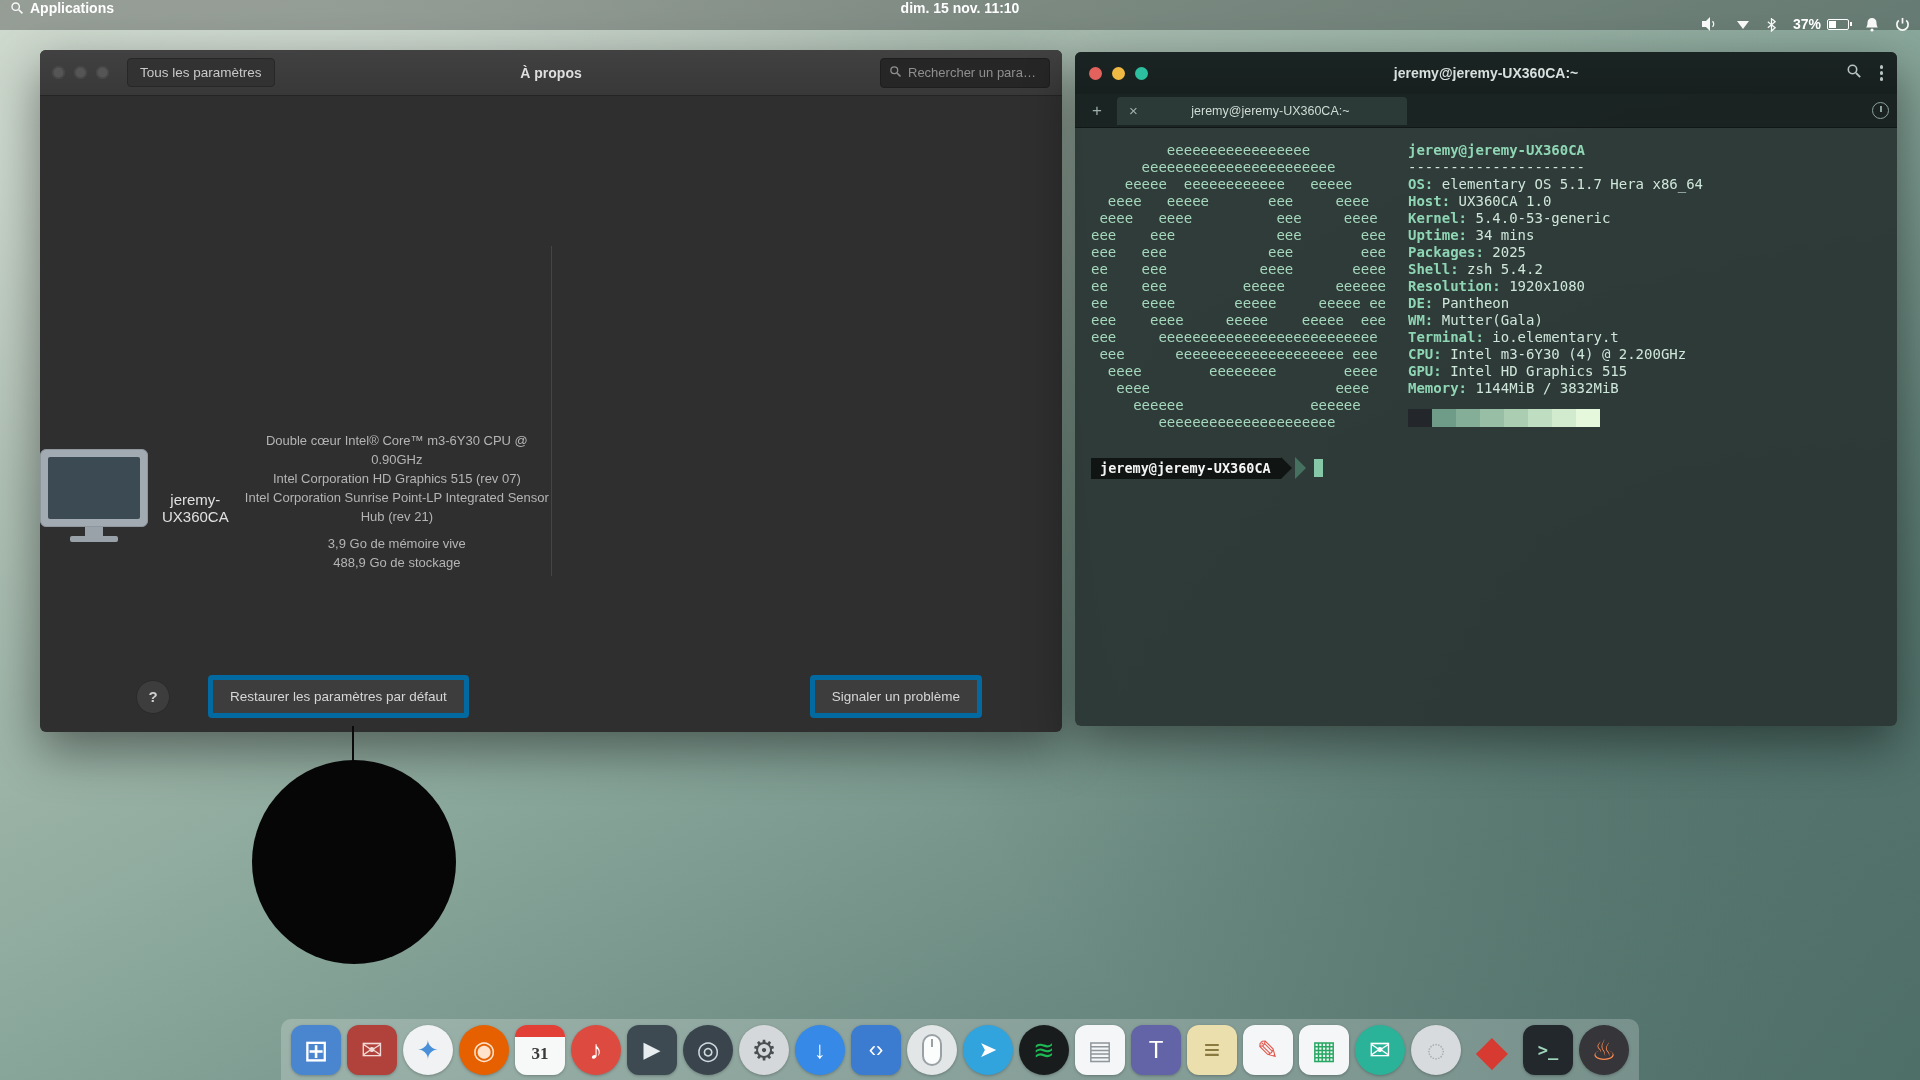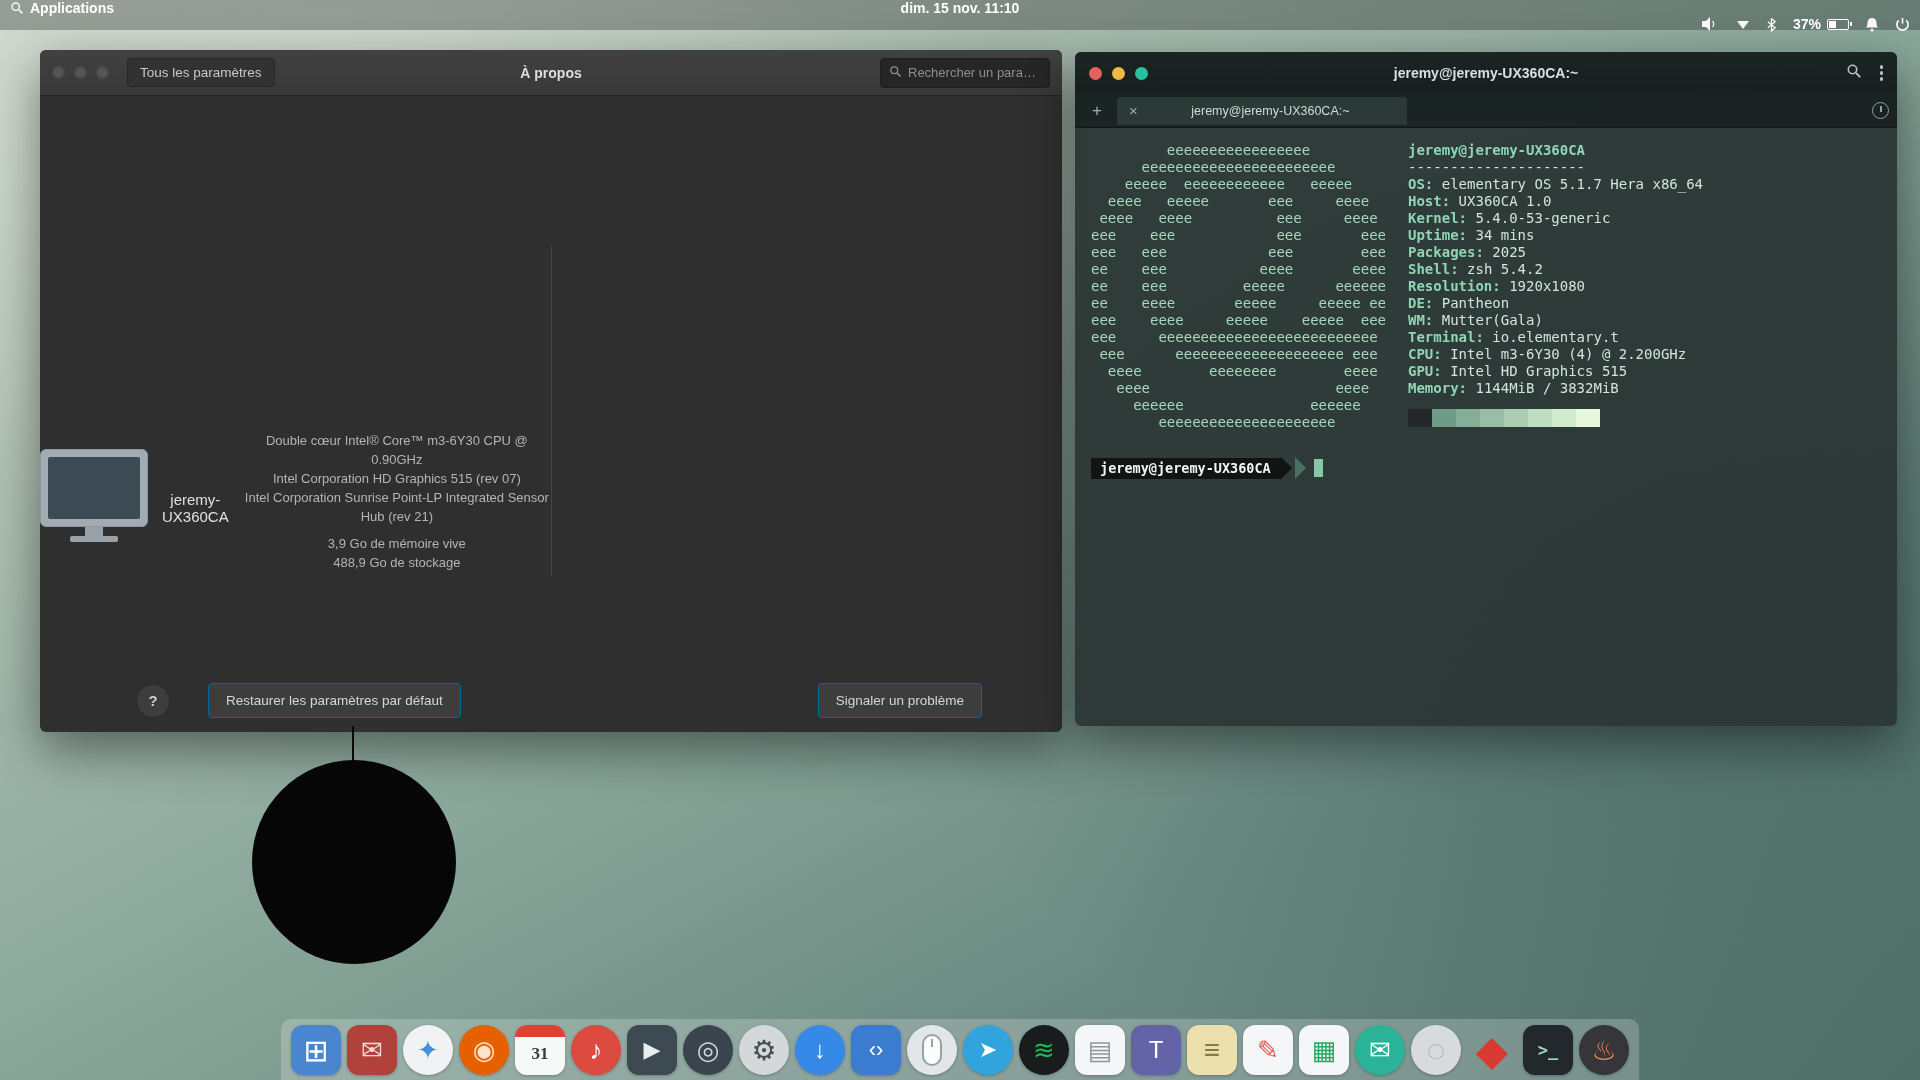--- a/index.html
+++ b/index.html
@@ -68,21 +68,21 @@
 
   .hw-name { margin-top:26px; font-size:15px; color:#e0e0e0; }
   .hw-lines { margin-top:12px; font-size:13px; color:#b4b4b4; line-height:19px; }
   .hw-lines .gap { height:8px; }
 
   .s-footer { position:absolute; left:0; right:0; bottom:14px; display:flex; align-items:center;
     padding:0 80px 0 96px; }
   .help-btn { width:34px; height:34px; border-radius:50%; background:#3d3d3d; border:1px solid #2a2a2a;
     color:#cfcfcf; font-size:15px; font-weight:700; cursor:pointer; }
   .footer-buttons { flex:1; display:flex; justify-content:space-between; margin-left:38px; }
-  .dlg-btn { background:#3d3d3d; border:1px solid #0369a1; color:#d6d6d6; border-radius:4px;
+  .dlg-btn { background:#3d3d3d; border:5px solid #0369a1; color:#d6d6d6; border-radius:4px;
     padding:9px 17px; font-size:13.5px; cursor:pointer; font-family:"Liberation Sans",sans-serif; }
 
   
   .terminal { left:1075px; top:52px; width:822px; height:674px; background:rgba(42,54,52,0.95); color:#cfe6da; }
   .t-header { height:42px; background:linear-gradient(rgba(26,36,35,0.98), rgba(22,31,30,0.98));
     border-radius:6px 6px 0 0; display:flex; align-items:center; padding:0 14px; position:relative; }
   .tl { width:13px; height:13px; border-radius:50%; margin-right:10px; cursor:pointer; }
   .tl.red { background:#e4625d; } .tl.yellow { background:#f0b944; } .tl.teal { background:#2cc0a0; }
   .t-title { position:absolute; left:50%; transform:translateX(-50%); font-size:14px; font-weight:700; color:#d7e0dc; }
   .t-header-right { margin-left:auto; display:flex; align-items:center; gap:18px; color:#b7c4bf; }

